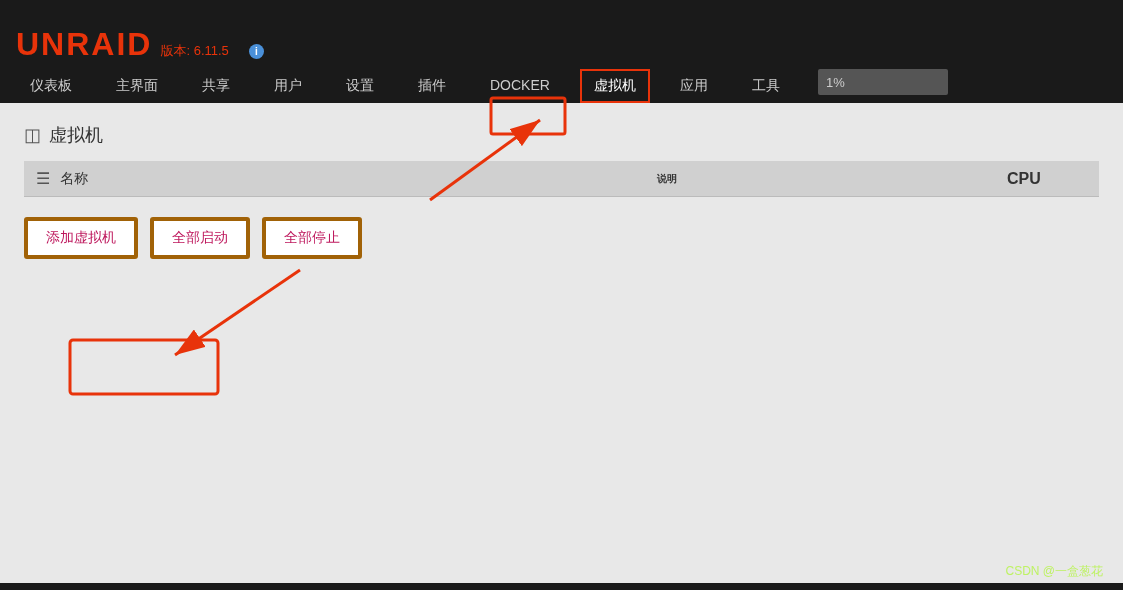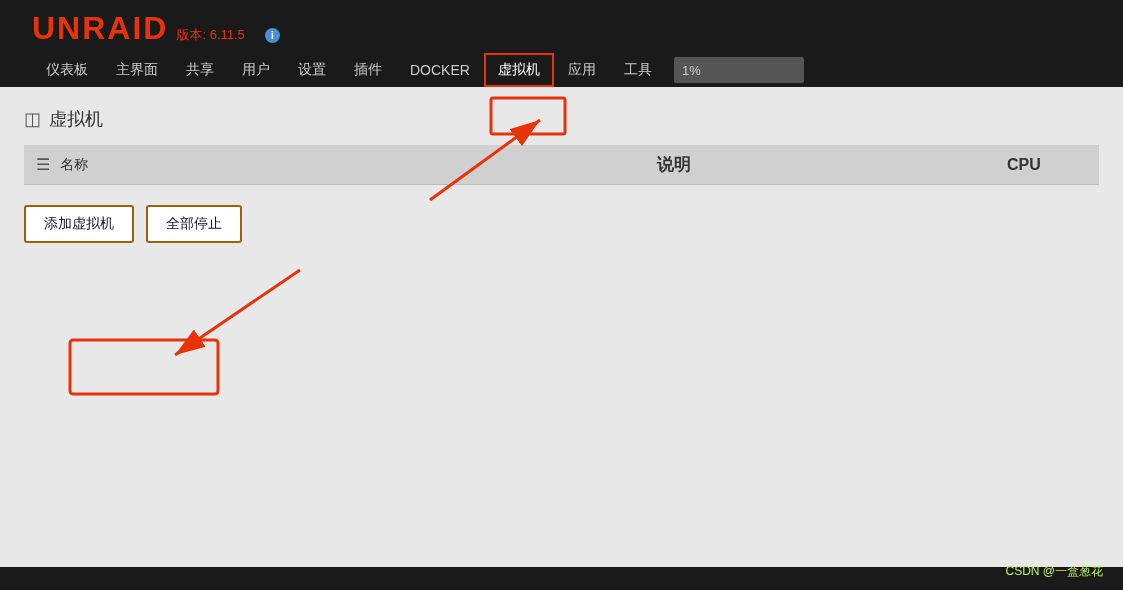--- a/index.html
+++ b/index.html
@@ -8,21 +8,22 @@
       background: #1a1a1a;
       width: 1123px;
       height: 590px;
       overflow: hidden;
       position: relative;
     }
 
     
     .header {
       background: #1a1a1a;
-      padding: 10px 16px 0 32px;
+      padding: 10px 16px 0 16px;
+      margin-top: 16px;
     }
     .brand {
       display: flex;
       align-items: baseline;
       gap: 8px;
       margin-bottom: 6px;
     }
     .brand-title {
       font-size: 32px;
       font-weight: bold;
@@ -46,22 +47,22 @@
       background: #4a90d9;
       color: #fff;
       font-size: 10px;
       font-weight: bold;
       cursor: pointer;
     }
 
     
     .nav {
       display: flex;
-      align-items: center;
-      gap: 0;
+      align-items: flex-start;
+      gap: 16px;
       background: #1a1a1a;
       padding-left: 0;
     }
     .nav-item {
       color: #ccc;
       font-size: 14px;
       padding: 8px 14px;
       cursor: pointer;
       white-space: nowrap;
       text-decoration: none;
@@ -124,21 +125,21 @@
     }
     .table-col-name {
       flex: 1;
       color: #333;
       font-size: 14px;
       font-weight: normal;
     }
     .table-col-desc {
       width: 350px;
       color: #333;
-      font-size: 17px;
+      font-size: 10px;
       font-weight: bold;
       text-align: left;
     }
     .table-col-cpu {
       width: 80px;
       color: #333;
       font-size: 16px;
       font-weight: bold;
       text-align: left;
     }
@@ -152,22 +153,22 @@
     }
     .btn {
       padding: 8px 18px;
       font-size: 14px;
       cursor: pointer;
       border-radius: 3px;
       font-family: Arial, "Microsoft YaHei", sans-serif;
     }
     .btn-primary {
       background: #fff;
-      border: 2px solid #a16207;
-      color: #0f172a;
+      border: 4px solid #a16207;
+      color: #be185d;
     }
 
     
     .arrow-overlay {
       position: absolute;
       top: 0;
       left: 0;
       width: 1123px;
       height: 590px;
       pointer-events: none;
@@ -218,20 +219,21 @@
 
   <div class="table-header">
     <span class="table-header-list-icon">☰</span>
     <span class="table-col-name">名称</span>
     <span class="table-col-desc">说明</span>
     <span class="table-col-cpu">CPU</span>
   </div>
 
   <div class="buttons-section">
     <button class="btn btn-primary">添加虚拟机</button>
+    <button class="btn btn-primary">全部启动</button>
     <button class="btn btn-primary">全部停止</button>
   </div>
 </div>
 
 <svg class="arrow-overlay" xmlns="http://www.w3.org/2000/svg">
 
   <defs>
     <marker id="arrowhead1" markerWidth="10" markerHeight="7" refX="10" refY="3.5" orient="auto">
       <polygon points="0 0, 10 3.5, 0 7" fill="#e8330a"></polygon>
     </marker>

